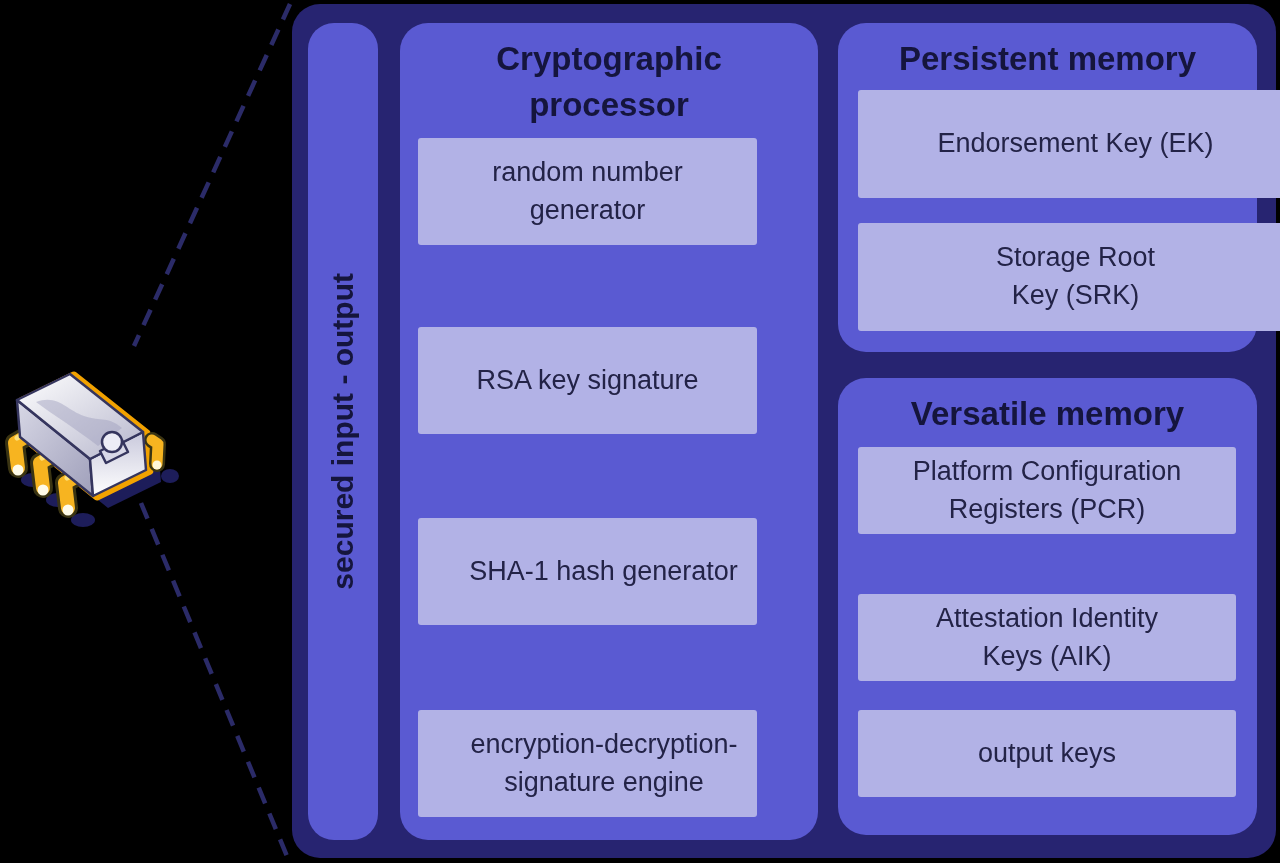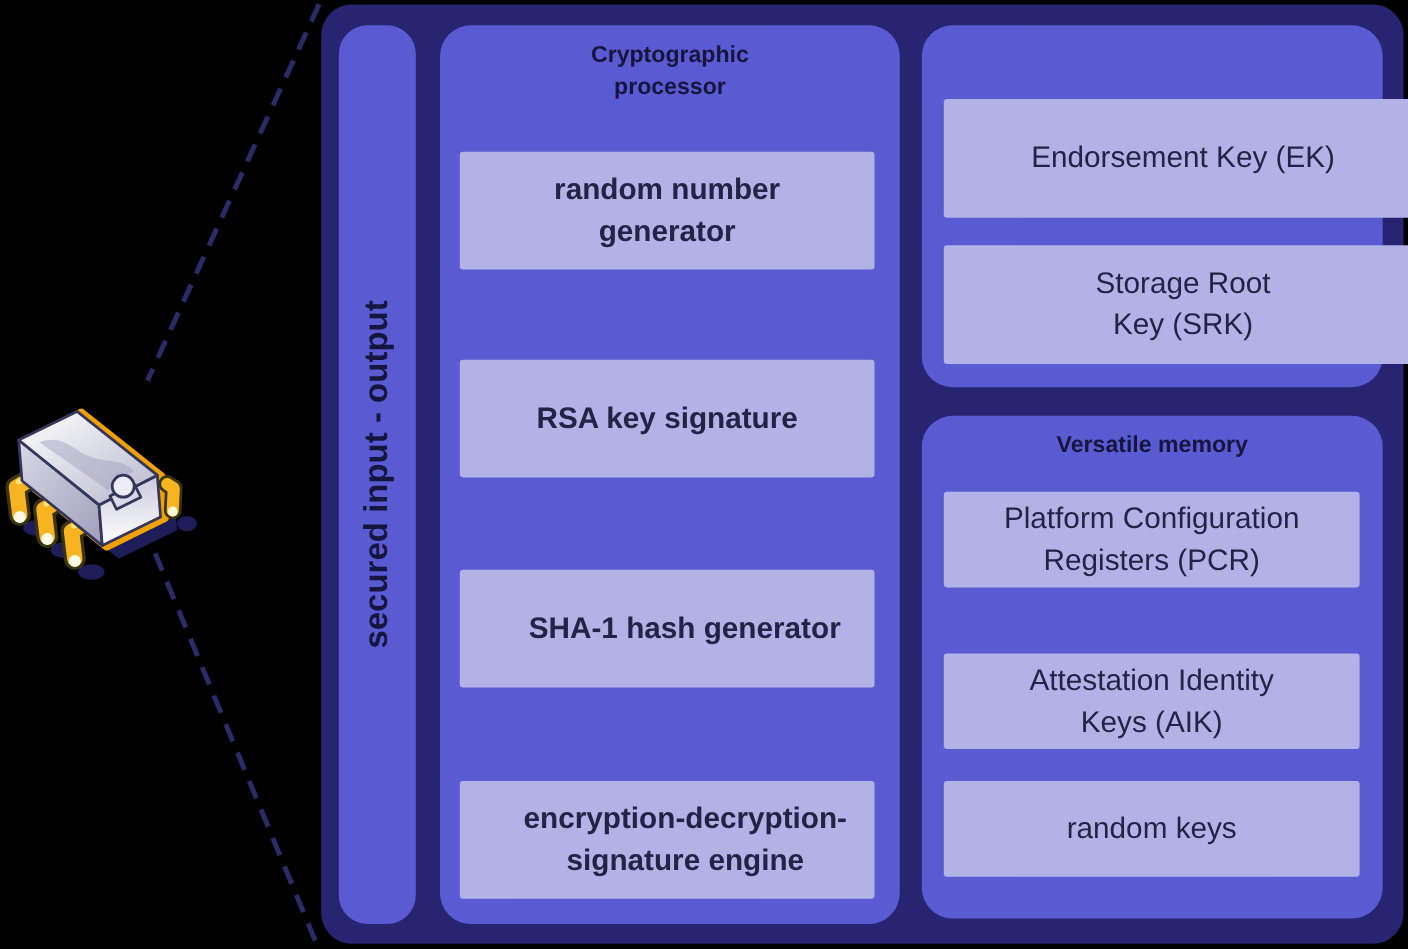--- a/index.html
+++ b/index.html
@@ -57,37 +57,37 @@
     border-radius:28px;
   }
   .panel-crypto{left:108px;top:19px;width:418px;height:817px;}
   .panel-persistent{left:546px;top:19px;width:419px;height:329px;}
   .panel-versatile{left:546px;top:374px;width:419px;height:457px;}
   .panel-title{
     position:absolute;left:0;top:0;width:100%;
     padding-top:13px;
     text-align:center;
     font-weight:bold;
-    font-size:21px;
+    font-size:33px;
     line-height:1.38;
     color:var(--title-text);
     white-space:pre-line;
   }
   .item{
     position:absolute;
     background:var(--item-box);
     border-radius:3px;
     display:flex;align-items:center;justify-content:center;
     text-align:center;
     font-size:27px;
     line-height:1.4;
     color:var(--label-text);
     white-space:pre-line;
   }
-  .panel-crypto .item{left:18px;width:377px;height:107px;font-weight:bold;}
+  .panel-crypto .item{left:18px;width:339px;height:107px;}
   .panel-persistent .item{left:20px;width:435px;height:108px;}
   .panel-versatile .item{left:20px;width:378px;height:87px;}
   .c0{top:115px;} .c1{top:304px;} .c2{top:495px;padding-left:32px;} .c3{top:687px;padding-left:33px;}
   .p0{top:67px;}  .p1{top:200px;}
   .v0{top:69px;}  .v1{top:200px;margin-top:16px;} .v2{top:332px;}
 </style>
 </head>
 <body>
 
 <div class="stage">
@@ -172,28 +172,29 @@
 processor</div>
       <div class="item c0">random number
 generator</div>
       <div class="item c1">RSA key signature</div>
       <div class="item c2">SHA-1 hash generator</div>
       <div class="item c3">encryption-decryption-
 signature engine</div>
     </div>
 
     <div class="panel panel-persistent">
+      <div class="panel-title">Persistent memory</div>
       <div class="item p0">Endorsement Key (EK)</div>
       <div class="item p1">Storage Root
 Key (SRK)</div>
     </div>
 
     <div class="panel panel-versatile">
       <div class="panel-title">Versatile memory</div>
       <div class="item v0">Platform Configuration
 Registers (PCR)</div>
       <div class="item v1">Attestation Identity
 Keys (AIK)</div>
-      <div class="item v2">random keys</div>
+      <div class="item v2">output keys</div>
     </div>
 
   </div>
 </div>
 
 </body></html>

